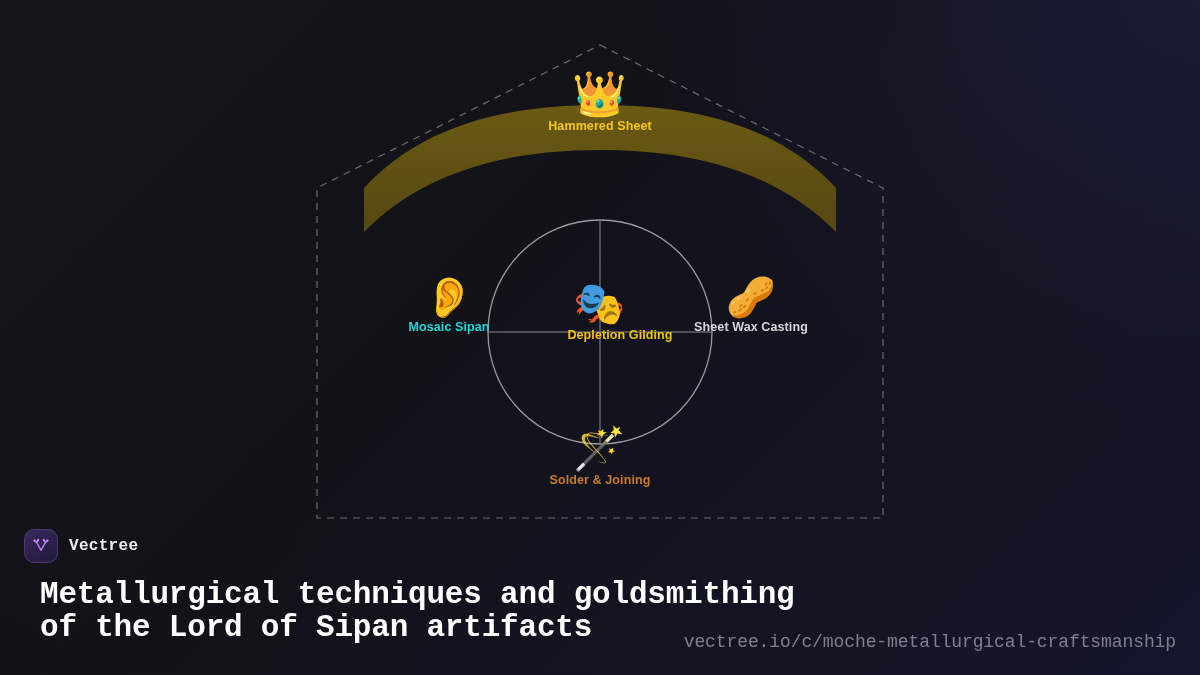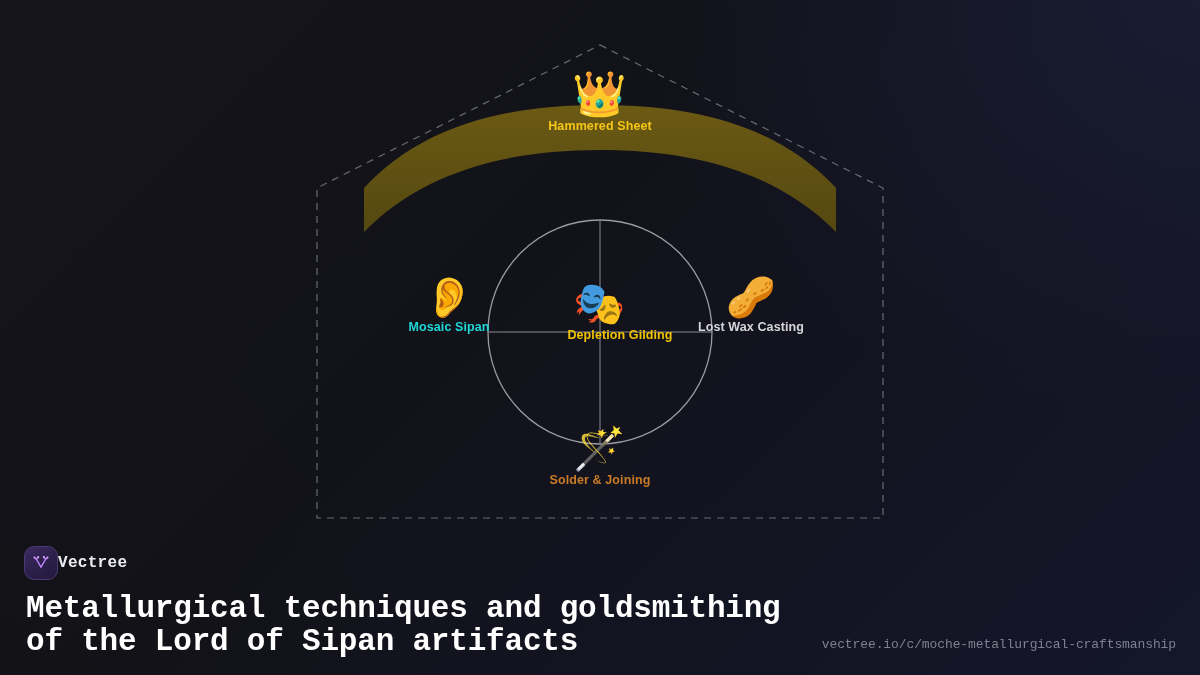--- a/index.html
+++ b/index.html
@@ -72,20 +72,21 @@
 
   
   #footer {
     position: absolute;
     left: 0; right: 0; bottom: 0;
     padding: 0 24px 14px 24px;
   }
   #brand-row {
     display: flex;
     align-items: center;
+    gap: 11px;
     margin-bottom: 13px;
   }
   #brand-logo {
     width: 32px;
     height: 32px;
     border-radius: 10px;
     background: linear-gradient(145deg, #3c2a62 0%, #2a1f47 60%, #241a3d 100%);
     border: 1px solid #4b3a73;
     display: flex;
     align-items: center;
@@ -100,28 +101,28 @@
     letter-spacing: 0.3px;
   }
   #page-title {
     font-family: "Liberation Mono", monospace;
     font-size: 31px;
     font-weight: bold;
     line-height: 1.06;
     color: #ffffff;
     letter-spacing: -0.2px;
     max-width: 760px;
-    margin: 2px;
+    margin: 16px;
   }
   #url-text {
     position: absolute;
     right: 24px;
     bottom: 23px;
     font-family: "Liberation Mono", monospace;
-    font-size: 13px;
+    font-size: 18px;
     color: #7e8091;
     letter-spacing: -0.1px;
   }
 </style>
 </head>
 <body>
 
 <div id="stage">
 
   <svg id="diagram" viewBox="0 0 1200 675">
@@ -174,21 +175,21 @@
     <span class="label">Mosaic Sipan</span>
   </div>
 
   <div class="node" id="node-depletion-gilding">
     <span class="emoji">🎭</span>
     <span class="label">Depletion Gilding</span>
   </div>
 
   <div class="node" id="node-lost-wax-casting">
     <span class="emoji">🥜</span>
-    <span class="label">Lost Wax Casting</span>
+    <span class="label">Sheet Wax Casting</span>
   </div>
 
   <div class="node" id="node-solder-joining">
     <span class="emoji">🪄</span>
     <span class="label">Solder &amp; Joining</span>
   </div>
 
   <div id="footer">
 
     <div id="brand-row">

